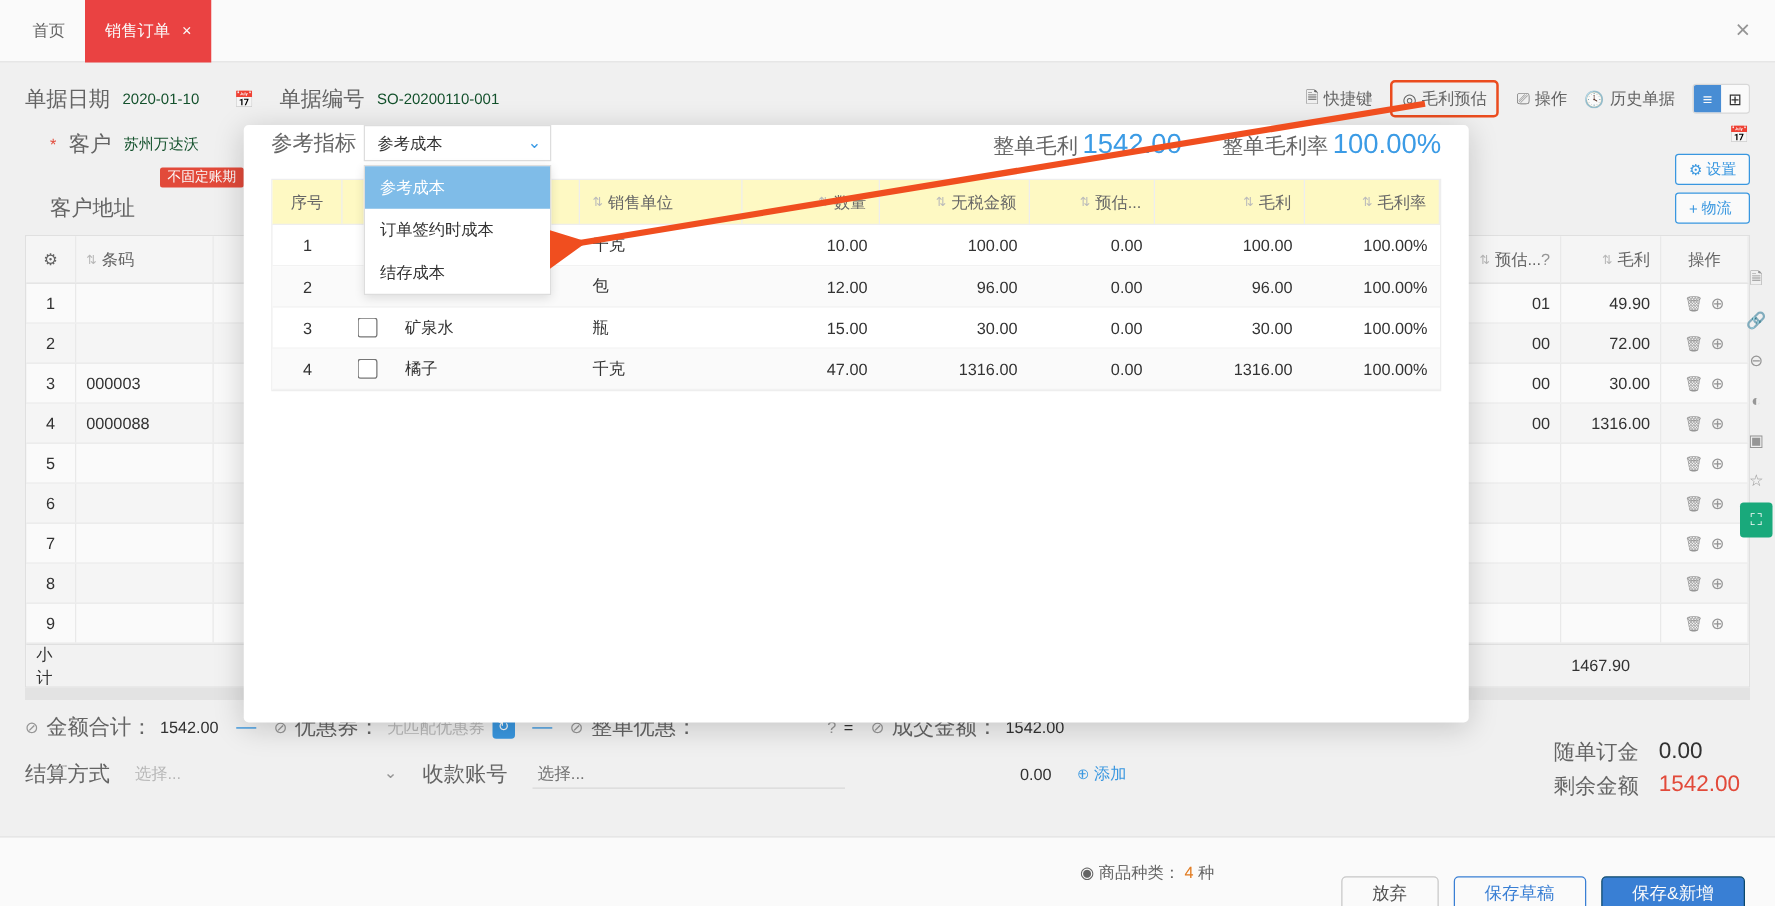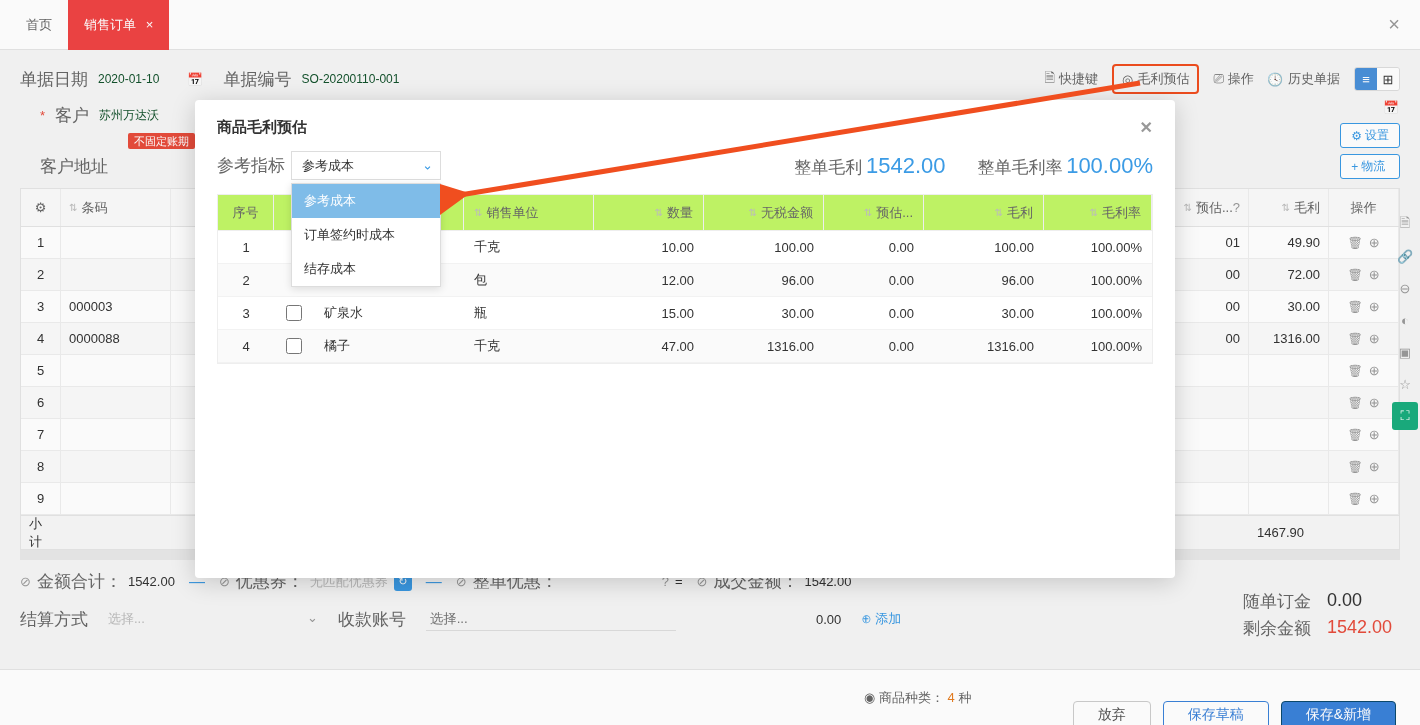--- a/index.html
+++ b/index.html
@@ -89,21 +89,21 @@
 .select-box { position: relative; display: inline-block; }
 .select-input { border: 1px solid #ddd; padding: 6px 30px 6px 10px; width: 150px; font-size: 13px; color: #333; }
 .select-caret { position: absolute; right: 8px; top: 6px; color: #3b9be5; transform: rotate(180deg); }
 .dropdown { position: absolute; top: 32px; left: 0; width: 150px; background: #fff; border: 1px solid #ddd; box-shadow: 0 2px 8px rgba(0,0,0,0.12); z-index: 10; }
 .dropdown .opt { padding: 8px 12px; cursor: pointer; }
 .dropdown .opt.sel { background: #7fbce8; color: #fff; }
 .modal-summary { margin-left: auto; display: flex; align-items: baseline; gap: 32px; }
 .modal-summary .big { font-size: 22px; color: #3b9be5; font-weight: 500; }
 
 .m-table { margin: 0 22px; border: 1px solid #eee; }
-.m-head { display: flex; background: #bef264; height: 36px; align-items: center; border-bottom: 1px solid #eee; }
+.m-head { display: flex; background: #fef9c3; height: 36px; align-items: center; border-bottom: 1px solid #eee; }
 .m-head .mc { color: #666; padding: 0 10px; display: flex; align-items: center; height: 100%; border-right: 1px solid #eee; }
 .m-body .mrow { display: flex; height: 33px; align-items: center; border-bottom: 1px solid #f2f2f2; }
 .m-body .mrow:nth-child(even) { background: #fafafa; }
 .m-body .mrow .mc { padding: 0 10px; height: 100%; display: flex; align-items: center; }
 .mc1 { width: 56px; justify-content: center; }
 .mc-chk { width: 40px; justify-content: center; }
 .mc-name { width: 150px; }
 .mc2 { width: 130px; }
 .mc3 { width: 110px; justify-content: flex-end; }
 .mc4 { width: 120px; justify-content: flex-end; }
@@ -377,24 +377,20 @@
   <div class="ritem">🔗</div>
   <div class="ritem">⊖</div>
   <div class="ritem">◐</div>
   <div class="ritem">▣</div>
   <div class="ritem">☆</div>
   <div class="ritem expand">⛶</div>
 </div>
 
 <div class="overlay"></div>
 <div class="modal">
-  <div class="modal-head">
-    <span>商品毛利预估</span>
-    <span class="modal-close">✕</span>
-  </div>
   <div class="modal-filter">
     <span class="label" style="margin-right:6px">参考指标</span>
     <div class="select-box">
       <input class="select-input" value="参考成本" style="">
       <span class="select-caret">⌃</span>
       <div class="dropdown">
         <div class="opt sel">参考成本</div>
         <div class="opt">订单签约时成本</div>
         <div class="opt">结存成本</div>
       </div>

